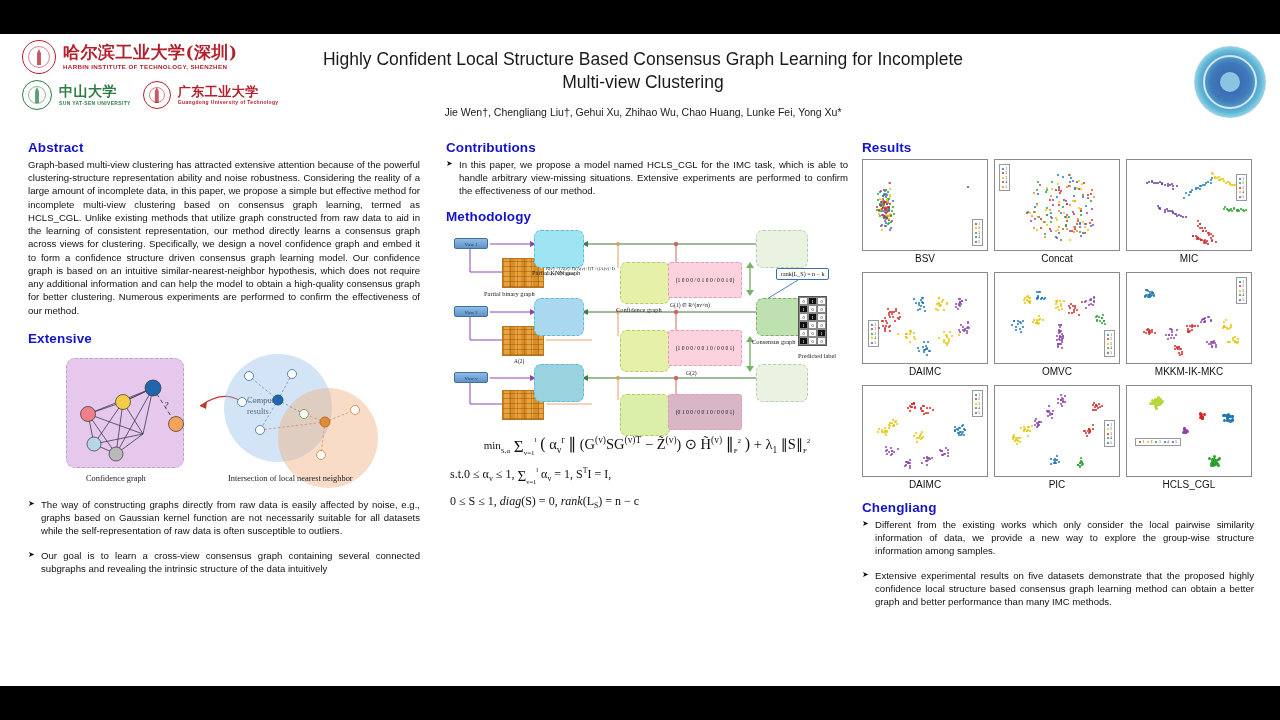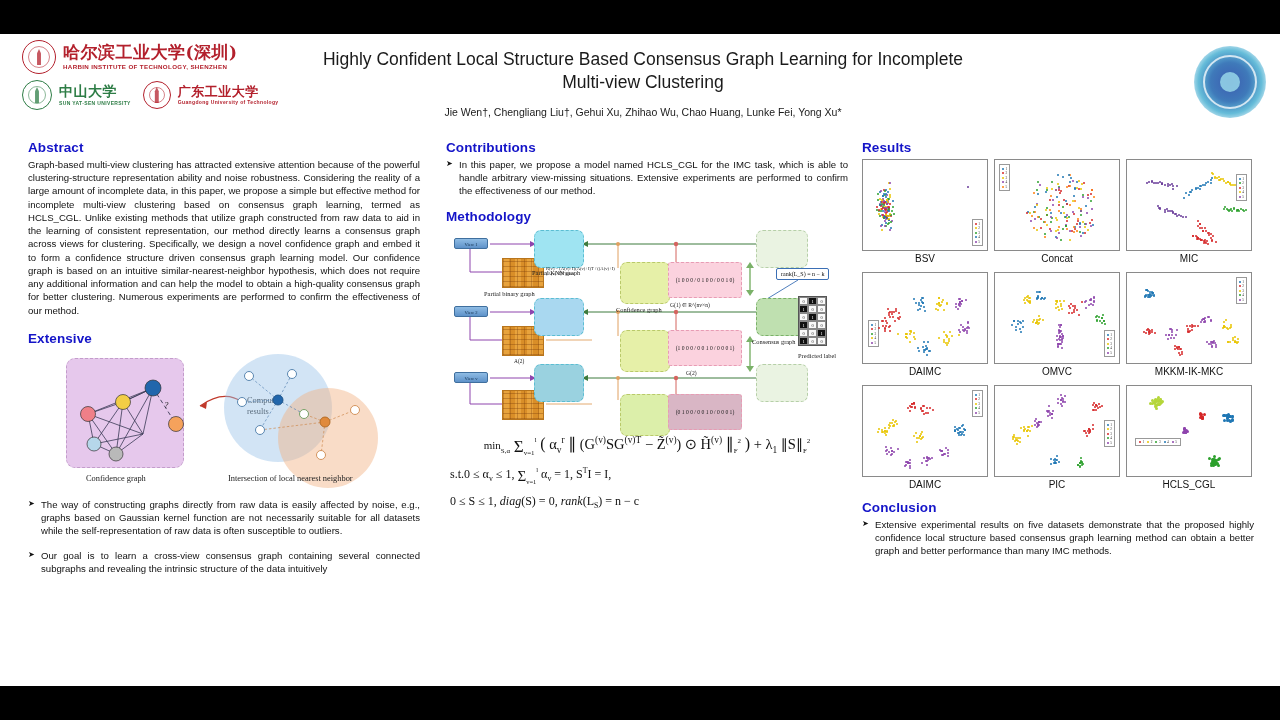--- a/index.html
+++ b/index.html
@@ -1964,20 +1964,21 @@
               <div class="pt big" style="left: 82.8px; top: 75.5px; background: rgb(44, 160, 44);"></div>
               <div class="pt big" style="left: 81.1px; top: 70.8px; background: rgb(44, 160, 44);"></div>
               <div class="pt big" style="left: 85px; top: 77.7px; background: rgb(44, 160, 44);"></div>
               <div class="pt big" style="left: 87.4px; top: 74.6px; background: rgb(44, 160, 44);"></div>
               <div class="pt big" style="left: 86.2px; top: 68.8px; background: rgb(44, 160, 44);"></div>
             </div>
           <div class="plot-caption">HCLS_CGL</div>
         </div>
       </div>
 
-      <h2 class="section" style="margin-top:10px">Conclusion</h2>
+      <h2 class="section" style="margin-top:10px">Chengliang</h2>
       <ul class="bullets">
+        <li>Different from the existing works which only consider the local pairwise similarity information of data, we provide a new way to explore the group-wise structure information among samples.</li>
         <li>Extensive experimental results on five datasets demonstrate that the proposed highly confidence local structure based consensus graph learning method can obtain a better graph and better performance than many IMC methods.</li>
       </ul>
     </div>
 
   </div>
 </div>
 
 </body></html>

